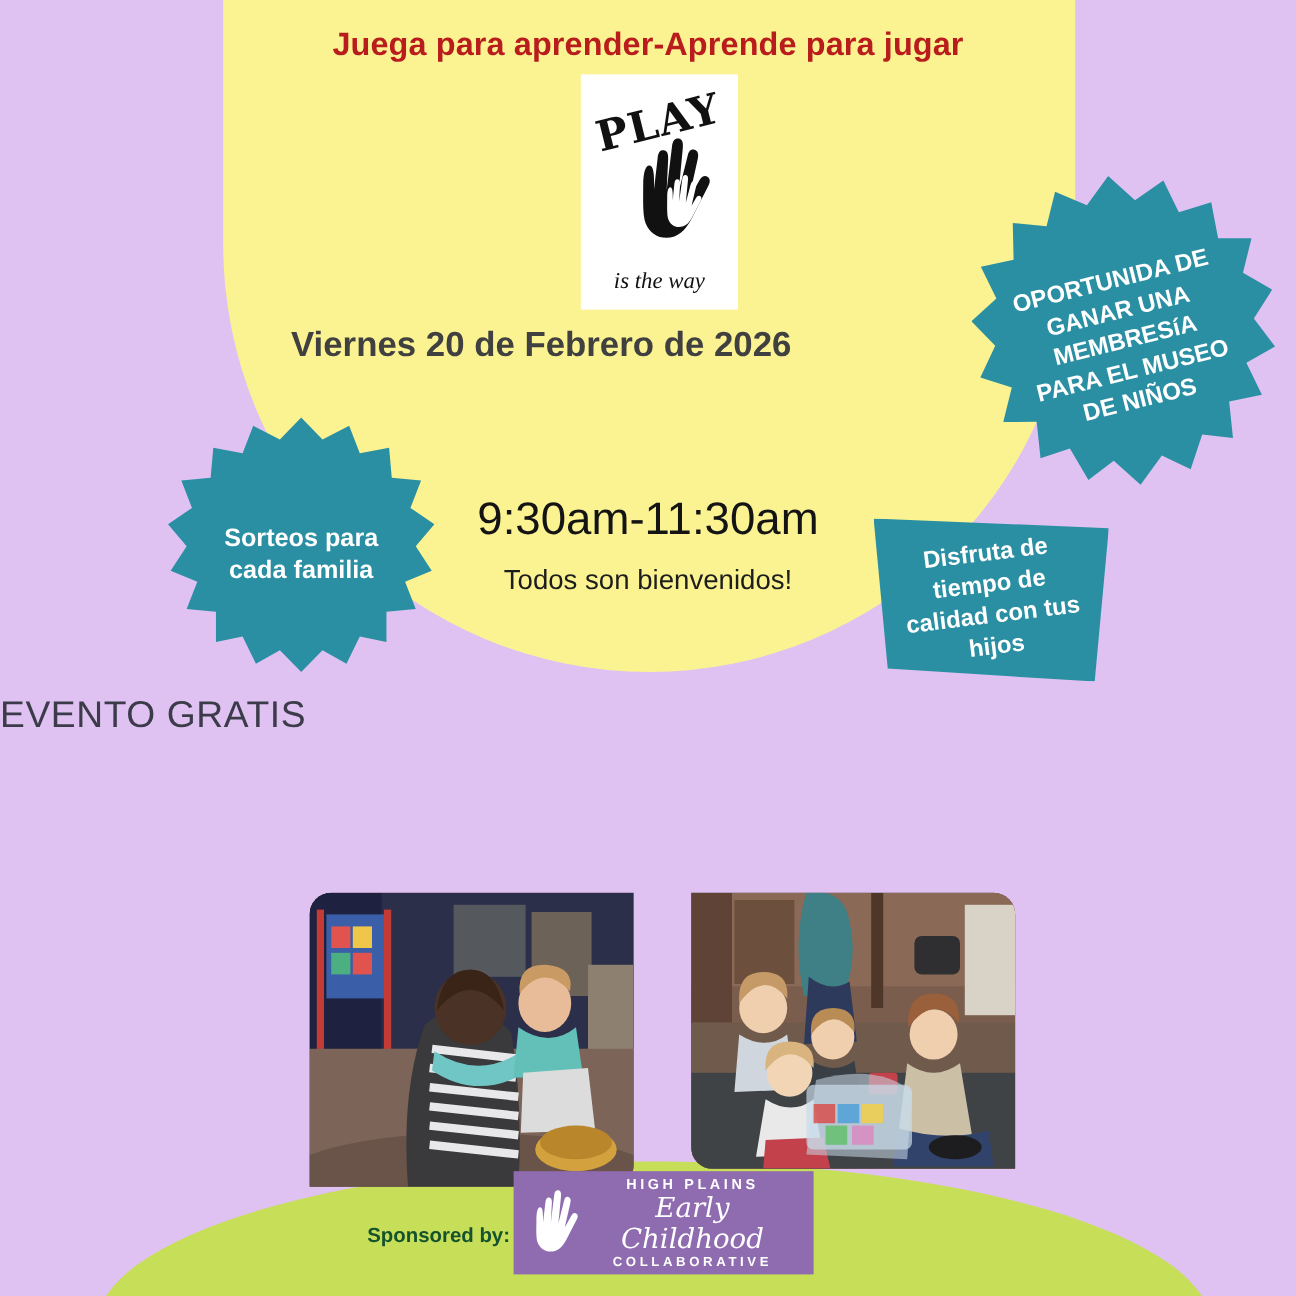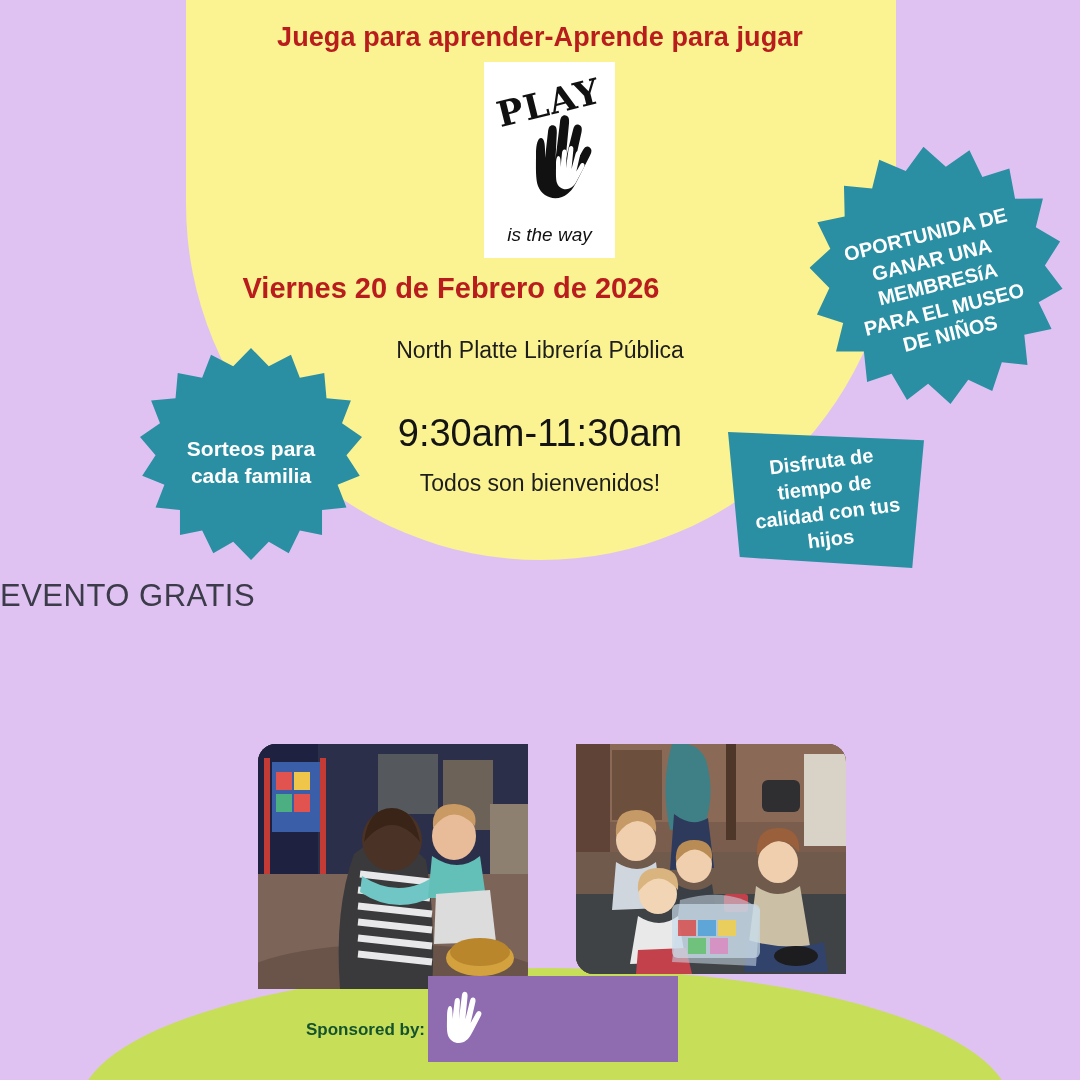--- a/index.html
+++ b/index.html
@@ -81,36 +81,36 @@
     top: 52px;
     width: 70px;
     height: 92px;
   }
   .logo-tag {
     position: absolute;
     left: 0;
     bottom: 12px;
     width: 131px;
     text-align: center;
-    font-family: Liberation Sans, sans-serif;
+    font-family: Liberation Serif, serif;
     font-style: italic;
     font-size: 19px;
     color: #111;
   }
 
   
   .date-line {
     position: absolute;
     top: 272px;
     left: 0;
     width: 902px;
     text-align: center;
     font-size: 29px;
     font-weight: bold;
-    color: #b91c1c;
+    color: #404040;
     z-index: 5;
   }
   .venue {
     position: absolute;
     top: 336px;
     left: 0;
     width: 1080px;
     text-align: center;
     font-size: 23px;
     color: #1d1d1d;
@@ -335,21 +335,20 @@
       L43.5 55 L47.5 40 C48.2 37.5 49.4 36.7 50.8 37.2 C52.3 37.7 52.6 39.2 52 41.6
       L48.3 57.5 L52 51 C53.2 49 54.5 48.7 55.7 49.6 C56.9 50.5 56.8 52 55.7 54
       L49.5 65.5 C47.5 69.5 45.4 73 41.3 74.6 C36 76.5 31 74.2 29 69
       C27.6 65.3 28 57.5 28 50 Z"></path>
   </svg>
   <div class="logo-tag">is the way</div>
 </div>
 
 <div class="date-line">Viernes 20 de Febrero de 2026</div>
 <div class="venue">
-  <div>North Platte Librería Pública</div>
 </div>
 <div class="time">9:30am-11:30am</div>
 <div class="welcome">Todos son bienvenidos!</div>
 
 <div class="burst burst-right">
   <span>OPORTUNIDA DE GANAR UNA MEMBRESíA PARA EL MUSEO DE NIÑOS</span>
 </div>
 <div class="burst burst-left">
   <span>Sorteos para cada familia</span>
 </div>
@@ -434,13 +433,18 @@
 <div class="sponsor-logo">
   <svg class="sponsor-hand" viewBox="0 0 44 56">
     <path fill="#fff" d="M5 26 C5 19 6 15 8 15 C10 15 10.5 18.5 10.5 23 L10.5 28
       L12.5 11 C12.8 8 13.8 6.7 15.6 6.9 C17.5 7.1 18.1 8.7 17.9 11.8 L17 28
       L19.8 5 C20.1 2 21.4 0.6 23.3 0.9 C25.2 1.2 25.8 2.9 25.5 6 L23.3 28.5
       L28 9.8 C28.6 7 29.9 6 31.6 6.5 C33.4 7 33.9 8.7 33.3 11.5 L28.6 32
       L34.2 22 C35.4 19.8 37 19.4 38.4 20.4 C39.8 21.4 39.8 23.2 38.5 25.5
       L31 40 C28.5 45 26 49.3 21 51.2 C14.7 53.4 8.5 50.6 6 44.4
       C4.5 40 5 33.5 5 26 Z"></path>
   </svg>
+  <div class="sponsor-text">
+    <div class="sp-top">HIGH PLAINS</div>
+    <div class="sp-mid">Early Childhood</div>
+    <div class="sp-bot">COLLABORATIVE</div>
+  </div>
 </div>
 
 </body></html>

